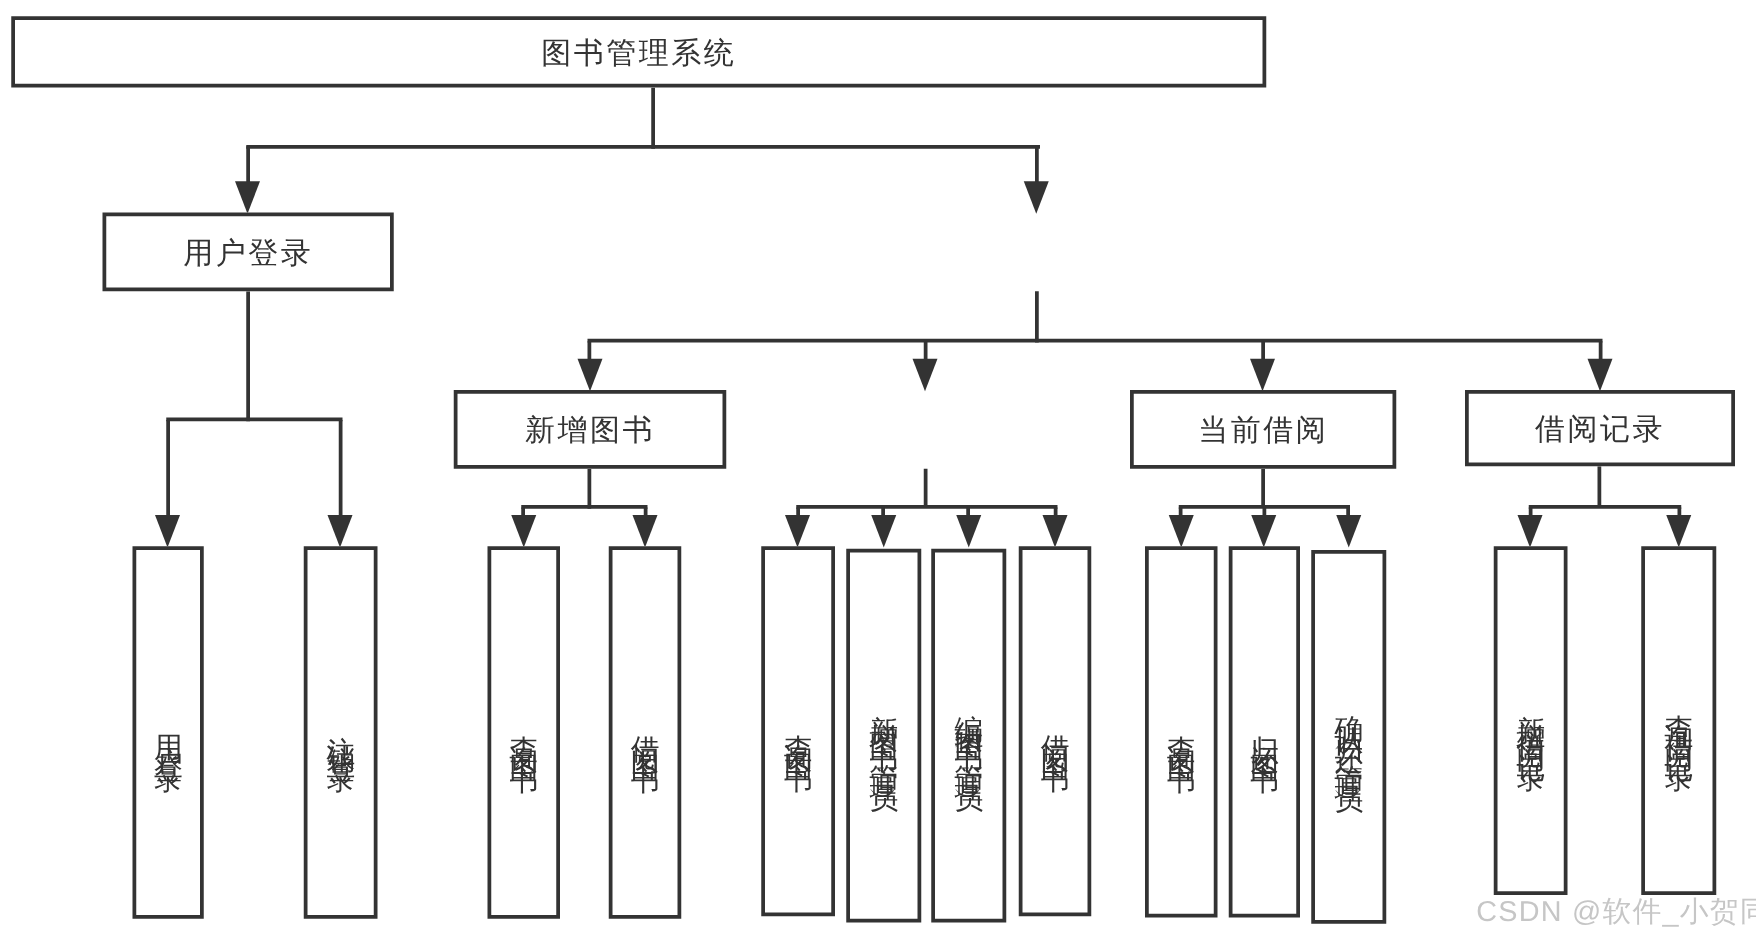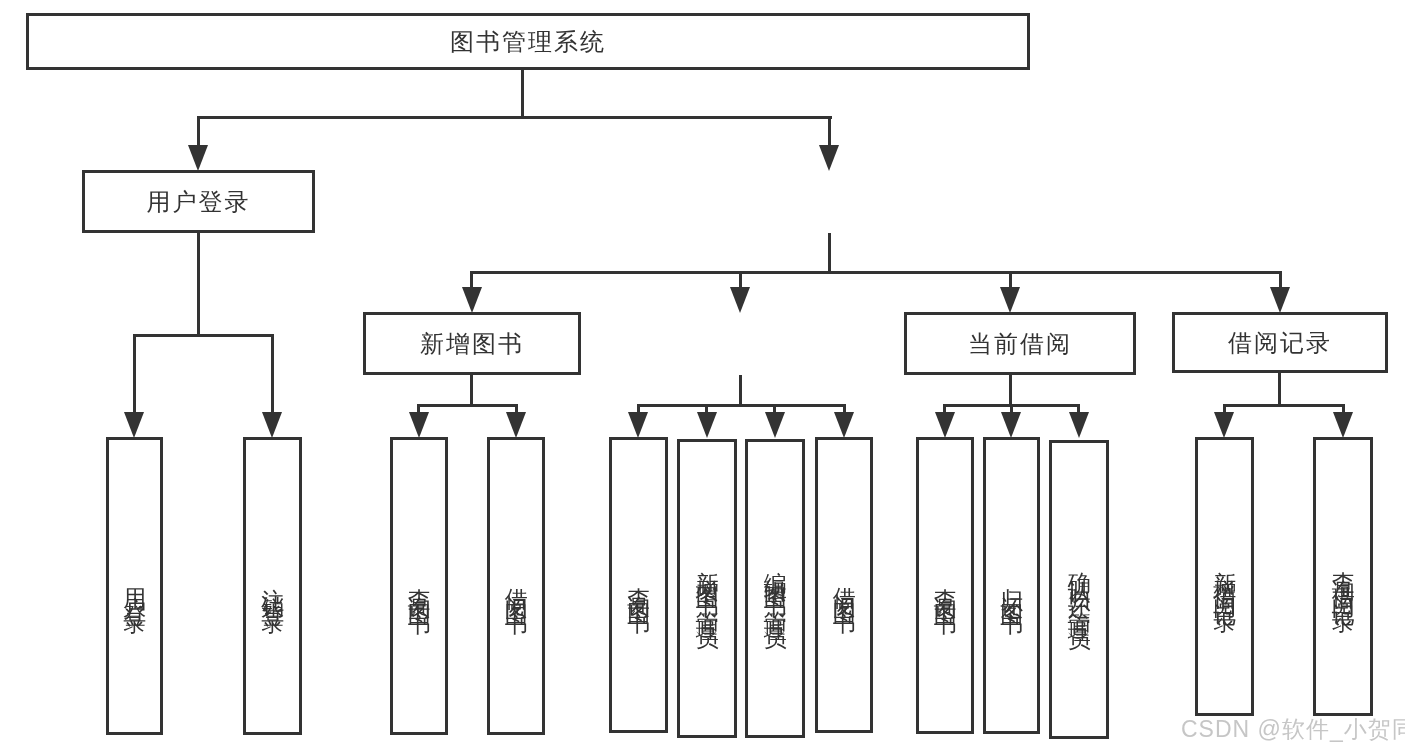--- a/index.html
+++ b/index.html
@@ -53,32 +53,32 @@
     white-space: nowrap;
     z-index: 3;
     letter-spacing: 1px;
   }
 </style>
 </head>
 <body>
 
 <div class="canvas">
 
-  <div class="box hbox" style="left:26px;top:13px;width:1004px;height:57px">
+  <div class="box hbox" style="left:9px;top:13px;width:1004px;height:57px">
     <span>图书管理系统</span>
   </div>
 
   <div class="box hbox" style="left:82px;top:170px;width:233px;height:63px">
     <span>用户登录</span>
   </div>
 
   <div class="box hbox" style="left:363px;top:312px;width:218px;height:63px">
     <span>新增图书</span>
   </div>
-  <div class="box hbox" style="left:904px;top:312px;width:232px;height:63px">
+  <div class="box hbox" style="left:904px;top:312px;width:213px;height:63px">
     <span>当前借阅</span>
   </div>
   <div class="box hbox" style="left:1172px;top:312px;width:216px;height:61px">
     <span>借阅记录</span>
   </div>
 
   <div class="box vbox" style="left:106px;top:437px;width:57px;height:298px">
     <span class="vtext">用户登录</span>
   </div>
   <div class="box vbox" style="left:243px;top:437px;width:59px;height:298px">

